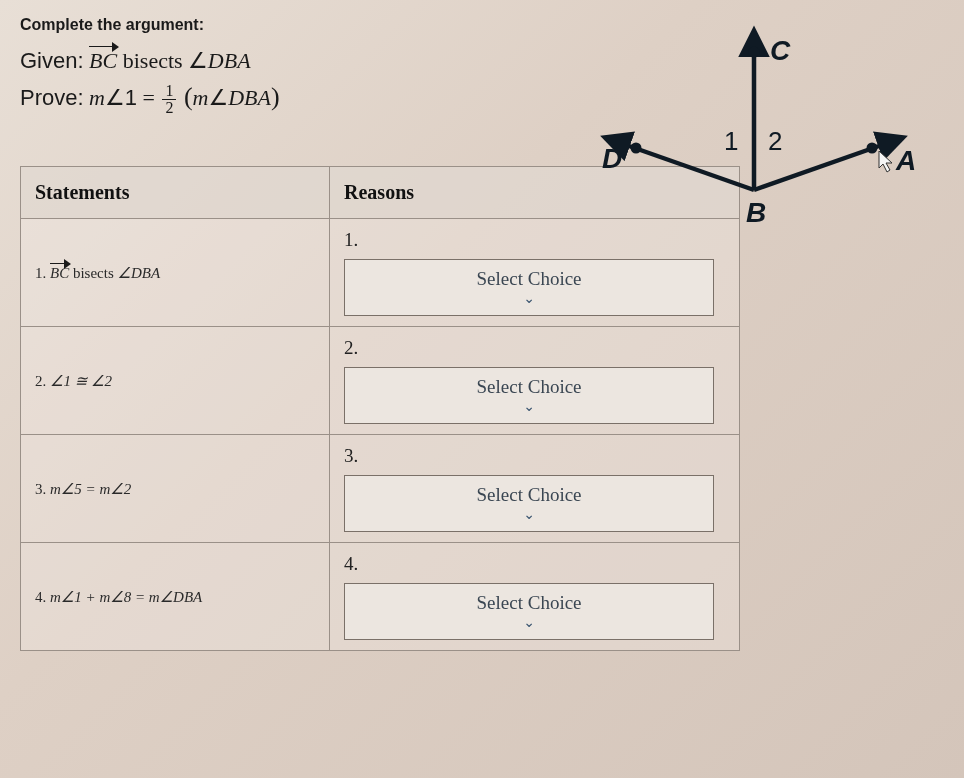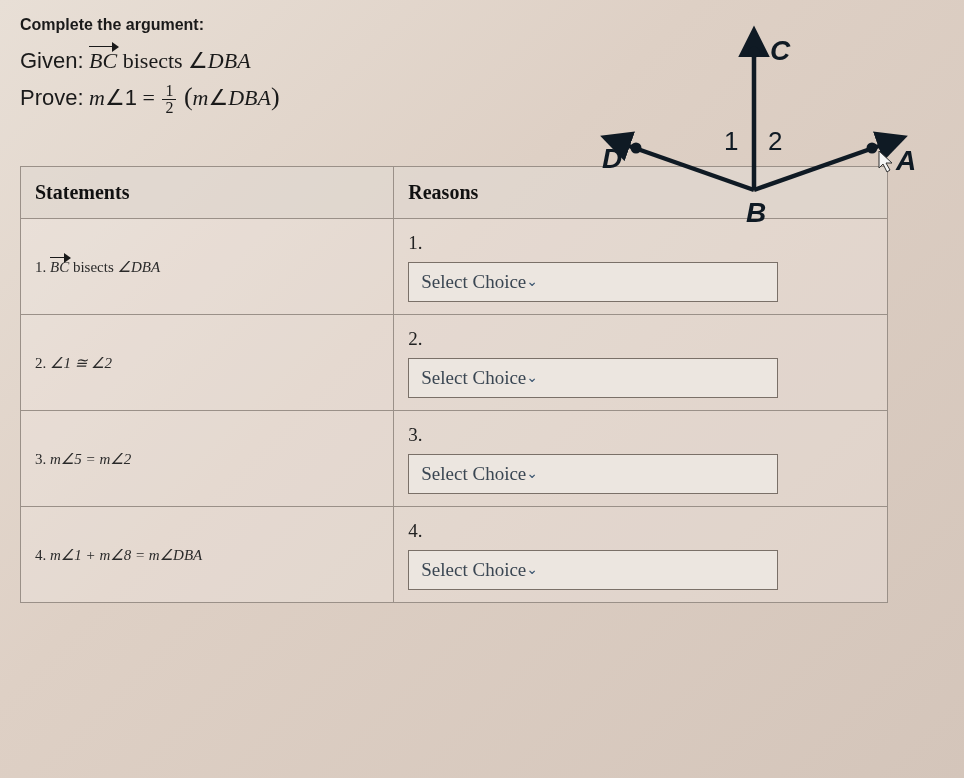--- a/index.html
+++ b/index.html
@@ -70,21 +70,21 @@
   .frac .d { display:block; padding:0 3px; }
   .angle { font-family: Arial, sans-serif; }
   .diagram {
     position: absolute;
     top: 20px;
     right: 40px;
     width: 340px;
     height: 210px;
   }
   .proof-table {
-    width: 868px;
+    width: 720px;
     border-collapse: collapse;
     margin-top: 50px;
     background: rgba(245,240,235,0.3);
   }
   .proof-table th, .proof-table td {
     border: 1px solid #9a9088;
     padding: 10px 14px;
     vertical-align: middle;
     text-align: left;
   }
@@ -109,22 +109,24 @@
   }
   .select {
     width: 370px;
     border: 1px solid #7a7068;
     background: #ece6e0;
     padding: 8px 12px;
     font-size: 19px;
     color: #3a4652;
     font-family: Georgia, serif;
     display: flex;
+    justify-content: space-between;
     align-items: center;
     cursor: pointer;
+    flex-direction: column;
   }
   .select .chev {
     color: #3a5570;
     font-size: 14px;
   }
   .cursor-img {
     position: absolute;
     top: 150px;
     right: 68px;
     width: 18px;

